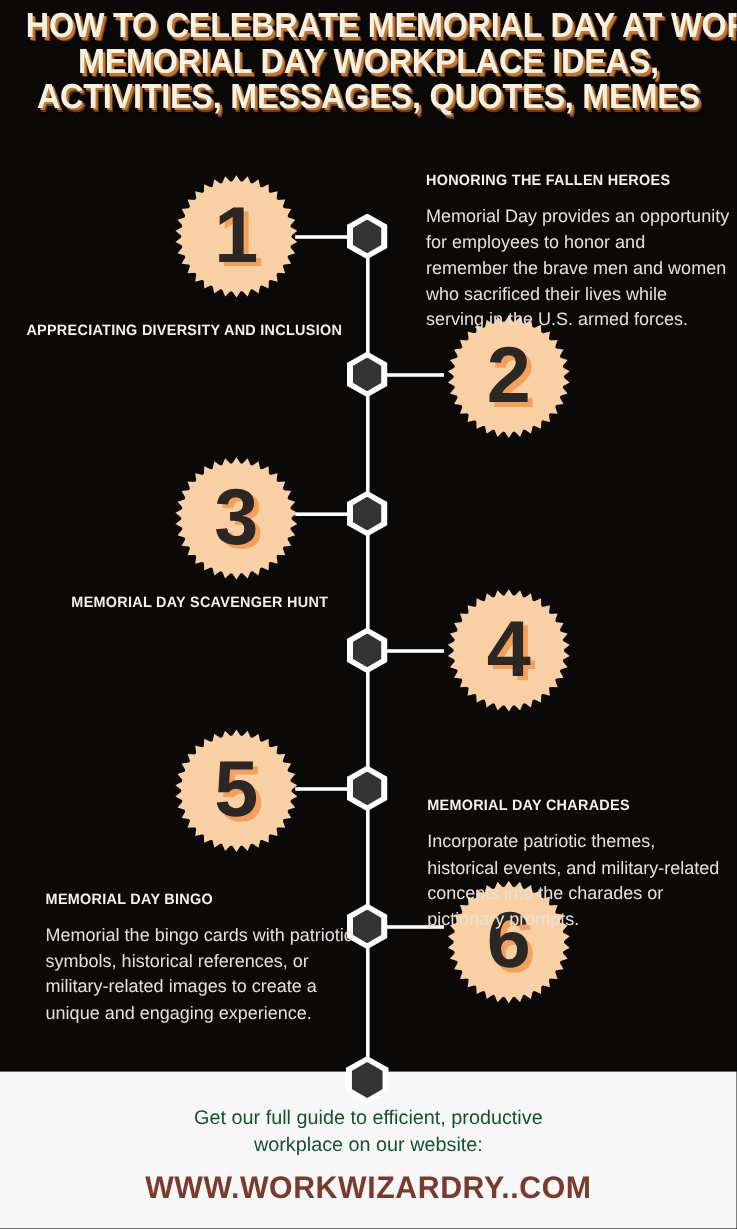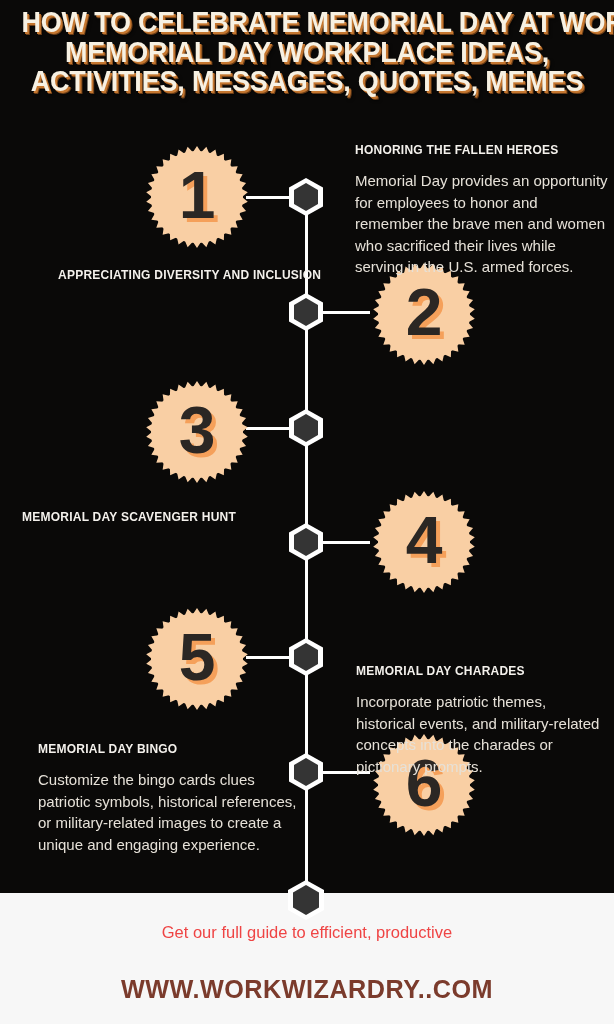--- a/index.html
+++ b/index.html
@@ -134,21 +134,21 @@
   }
   .footer-tag {
     position: absolute;
     left: 0;
     top: 29px;
     width: 614px;
     text-align: center;
     font-family: "Liberation Sans", sans-serif;
     font-size: 16.5px;
     line-height: 1.33;
-    color: #ef4444;
+    color: #14532d;
     font-weight: 300;
   }
   .footer-url {
     position: absolute;
     left: 0;
     top: 81px;
     width: 614px;
     text-align: center;
     font-family: "Liberation Sans Narrow", "Liberation Sans", sans-serif;
     font-weight: bold;
@@ -254,42 +254,43 @@
         <circle cx="52" cy="52" r="46" fill="#f9cfa4"></circle>
       </svg>
     <span class="num">6</span>
   </div>
 
   <div class="block" style="left:355px; top:143px; width:253px;">
     <p class="heading">HONORING THE FALLEN HEROES</p>
     <p class="body">Memorial Day provides an opportunity for employees to honor and remember the brave men and women who sacrificed their lives while serving in the U.S. armed forces.</p>
   </div>
 
-  <div class="block" style="left:22px; top:268px; width:262px;margin-left:36px;">
+  <div class="block" style="left:22px; top:268px; width:262px;">
     <p class="heading">APPRECIATING DIVERSITY AND INCLUSION</p>
   </div>
 
 
-  <div class="block" style="left:22px; top:510px; width:262px;">
+  <div class="block" style="left:22px; top:495px; width:262px;text-align:right;">
     <p class="heading">MEMORIAL DAY SCAVENGER HUNT</p>
   </div>
 
   <div class="block" style="left:356px; top:664px; width:252px;">
     <p class="heading">MEMORIAL DAY CHARADES</p>
     <p class="body">Incorporate patriotic themes, historical events, and military-related concepts into the charades or pictionary prompts.</p>
   </div>
 
   <div class="block" style="left:38px; top:742px; width:262px;">
     <p class="heading">MEMORIAL DAY BINGO</p>
-    <p class="body">Customize the bingo cards clues patriotic symbols, historical references, or military-related images to create a unique and engaging experience.</p>
+    <p class="body">Memorial the bingo cards with patriotic symbols, historical references, or military-related images to create a unique and engaging experience.</p>
   </div>
 
   <div class="footer">
     <div class="footer-tag">
       <span>Get our full guide to efficient, productive</span><br>
+      <span>workplace on our website:</span>
     </div>
     <div class="footer-url">WWW.WORKWIZARDRY..COM</div>
   </div>
 
   <div class="footer-hex">
     <div class="outer"></div>
     <div class="inner"></div>
   </div>
 
 </div>

